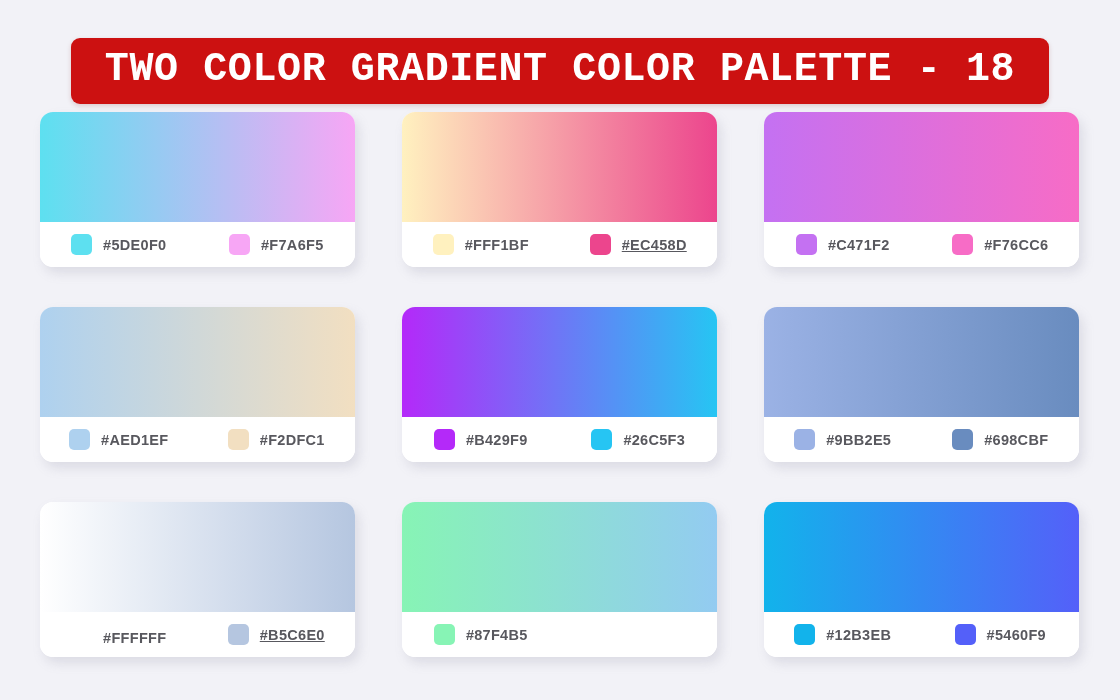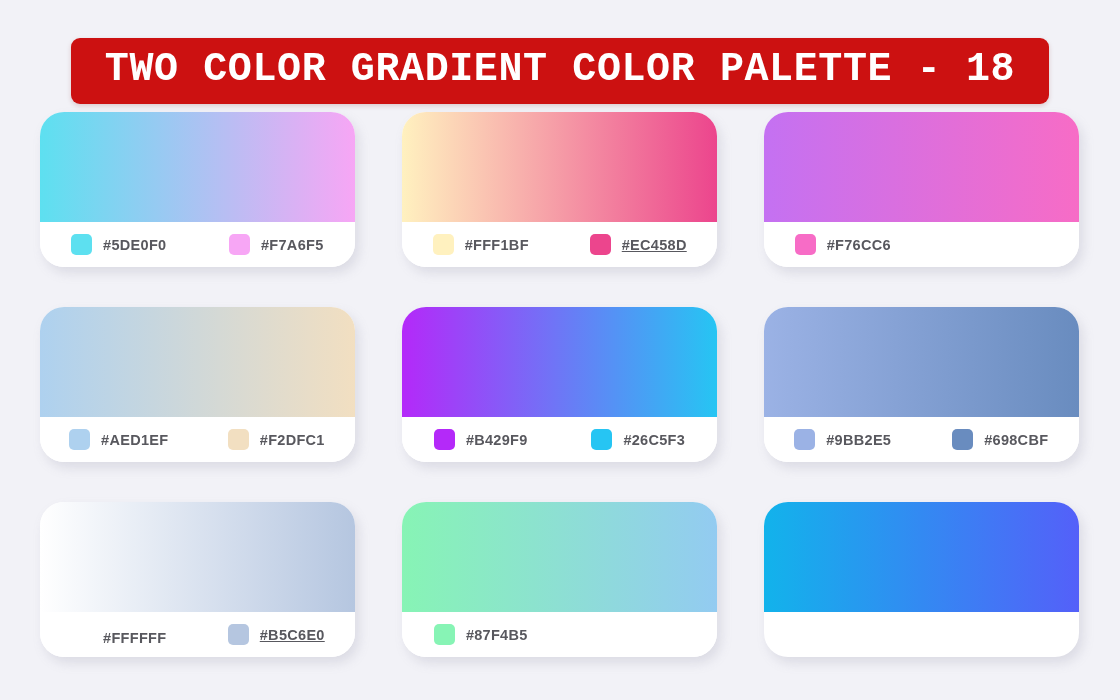--- a/index.html
+++ b/index.html
@@ -49,21 +49,21 @@
     display: grid;
     grid-template-columns: repeat(3, 315px);
     grid-template-rows: repeat(3, 155px);
     column-gap: 47px;
     row-gap: 40px;
   }
 
   .card {
     width: 315px;
     height: 155px;
-    border-radius: 24px;
+    border-radius: 13px;
     background: #ffffff;
     box-shadow: 4px 6px 11px rgba(140,140,165,0.22);
     overflow: hidden;
     display: flex;
     flex-direction: column;
     position: relative;
   }
 
   .card-gradient {
     height: 110px;
@@ -136,20 +136,24 @@
         <div class="swatch-group">
           <span class="swatch" style="background: rgb(236, 69, 141);"></span>
           <span class="swatch-label" style="color: rgb(88, 88, 94); text-decoration: underline;">#EC458D</span>
         </div>
       </div>
     </div>
     <div class="card">
       <div class="card-gradient" style="background: linear-gradient(to right, rgb(196, 113, 242) 0%, rgb(247, 108, 198) 100%);"></div>
       <div class="card-strip">
         <div class="swatch-group">
+          <span class="swatch" style="background: rgb(196, 113, 242);"></span>
+          <span class="swatch-label" style="color: rgb(88, 88, 94);">#C471F2</span>
+        </div>
+        <div class="swatch-group">
           <span class="swatch" style="background: rgb(247, 108, 198);"></span>
           <span class="swatch-label" style="color: rgb(88, 88, 94);">#F76CC6</span>
         </div>
       </div>
     </div>
     <div class="card">
       <div class="card-gradient" style="background: linear-gradient(to right, rgb(174, 209, 239) 0%, rgb(242, 223, 193) 100%);"></div>
       <div class="card-strip">
         <div class="swatch-group">
           <span class="swatch" style="background: rgb(174, 209, 239);"></span>
@@ -204,14 +208,24 @@
       <div class="card-gradient" style="background: linear-gradient(to right, rgb(135, 244, 181) 0%, rgb(147, 203, 241) 100%);"></div>
       <div class="card-strip">
         <div class="swatch-group">
           <span class="swatch" style="background: rgb(135, 244, 181);"></span>
           <span class="swatch-label" style="color: rgb(88, 88, 94);">#87F4B5</span>
         </div>
       </div>
     </div>
     <div class="card">
       <div class="card-gradient" style="background: linear-gradient(to right, rgb(18, 179, 235) 0%, rgb(84, 96, 249) 100%);"></div>
+      <div class="card-strip">
+        <div class="swatch-group">
+          <span class="swatch" style="background: rgb(18, 179, 235);"></span>
+          <span class="swatch-label" style="color: rgb(88, 88, 94);">#12B3EB</span>
+        </div>
+        <div class="swatch-group">
+          <span class="swatch" style="background: rgb(84, 96, 249);"></span>
+          <span class="swatch-label" style="color: rgb(88, 88, 94);">#5460F9</span>
+        </div>
+      </div>
     </div>
   </div>
 
 </body></html>

